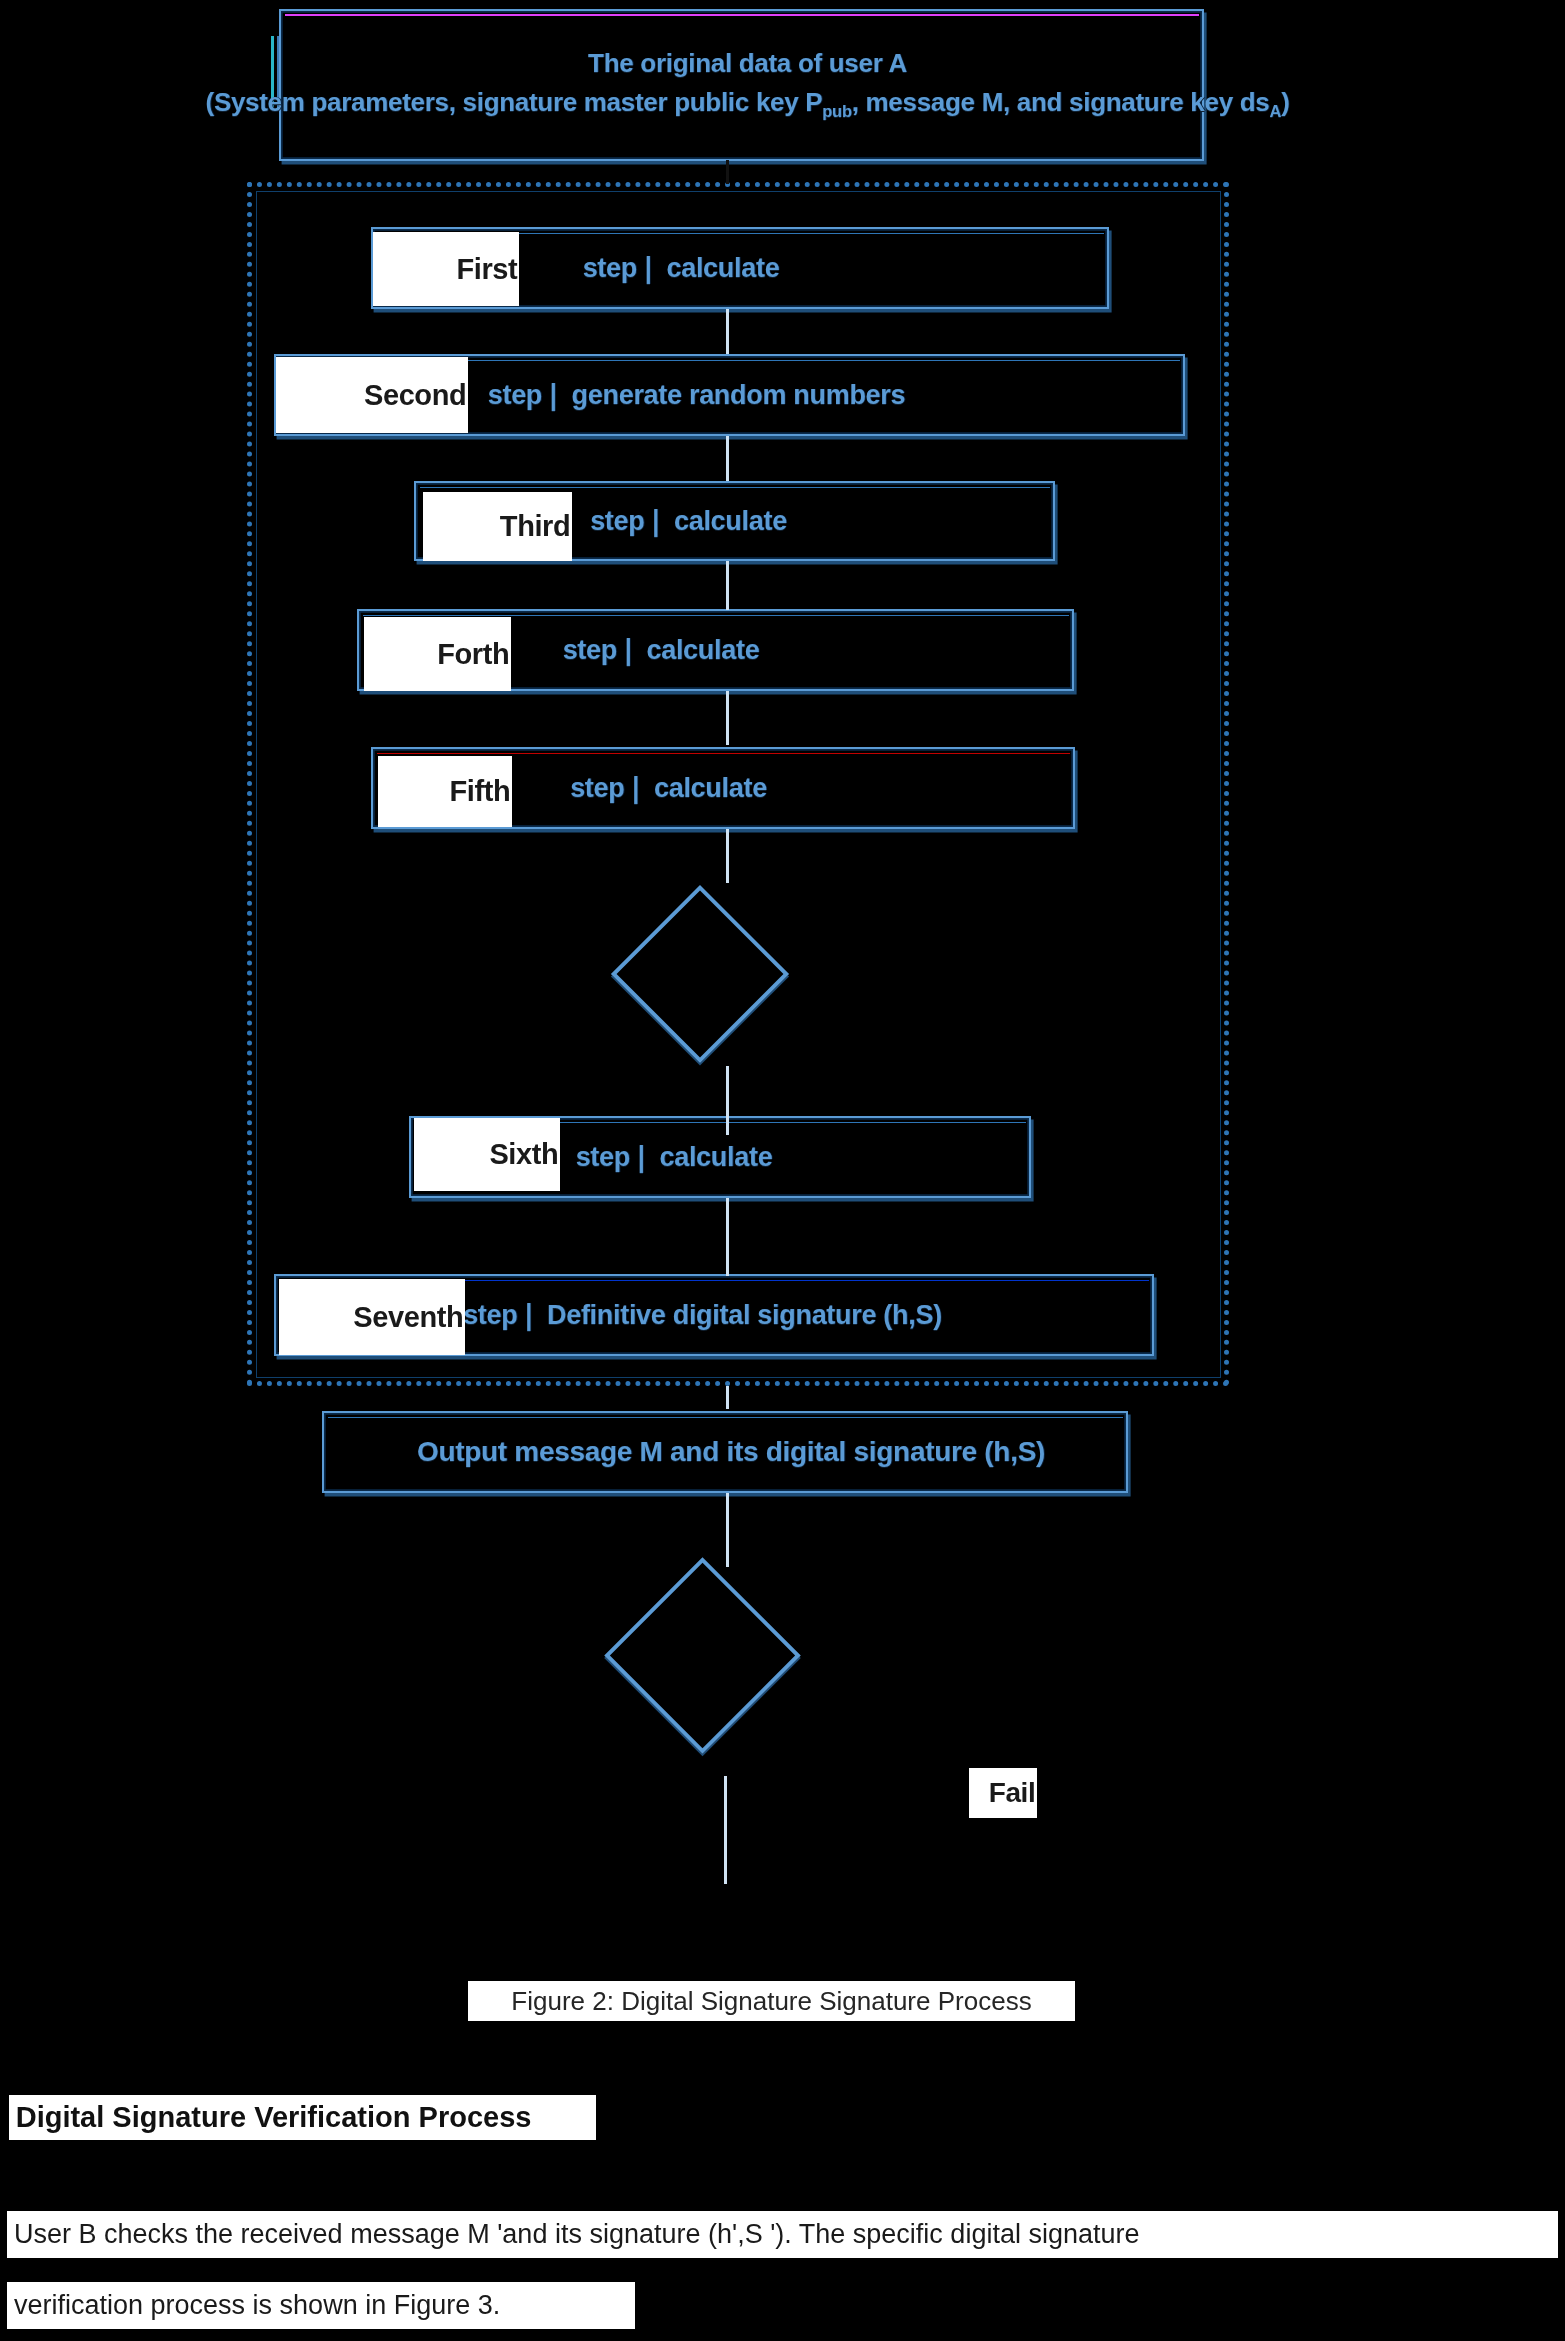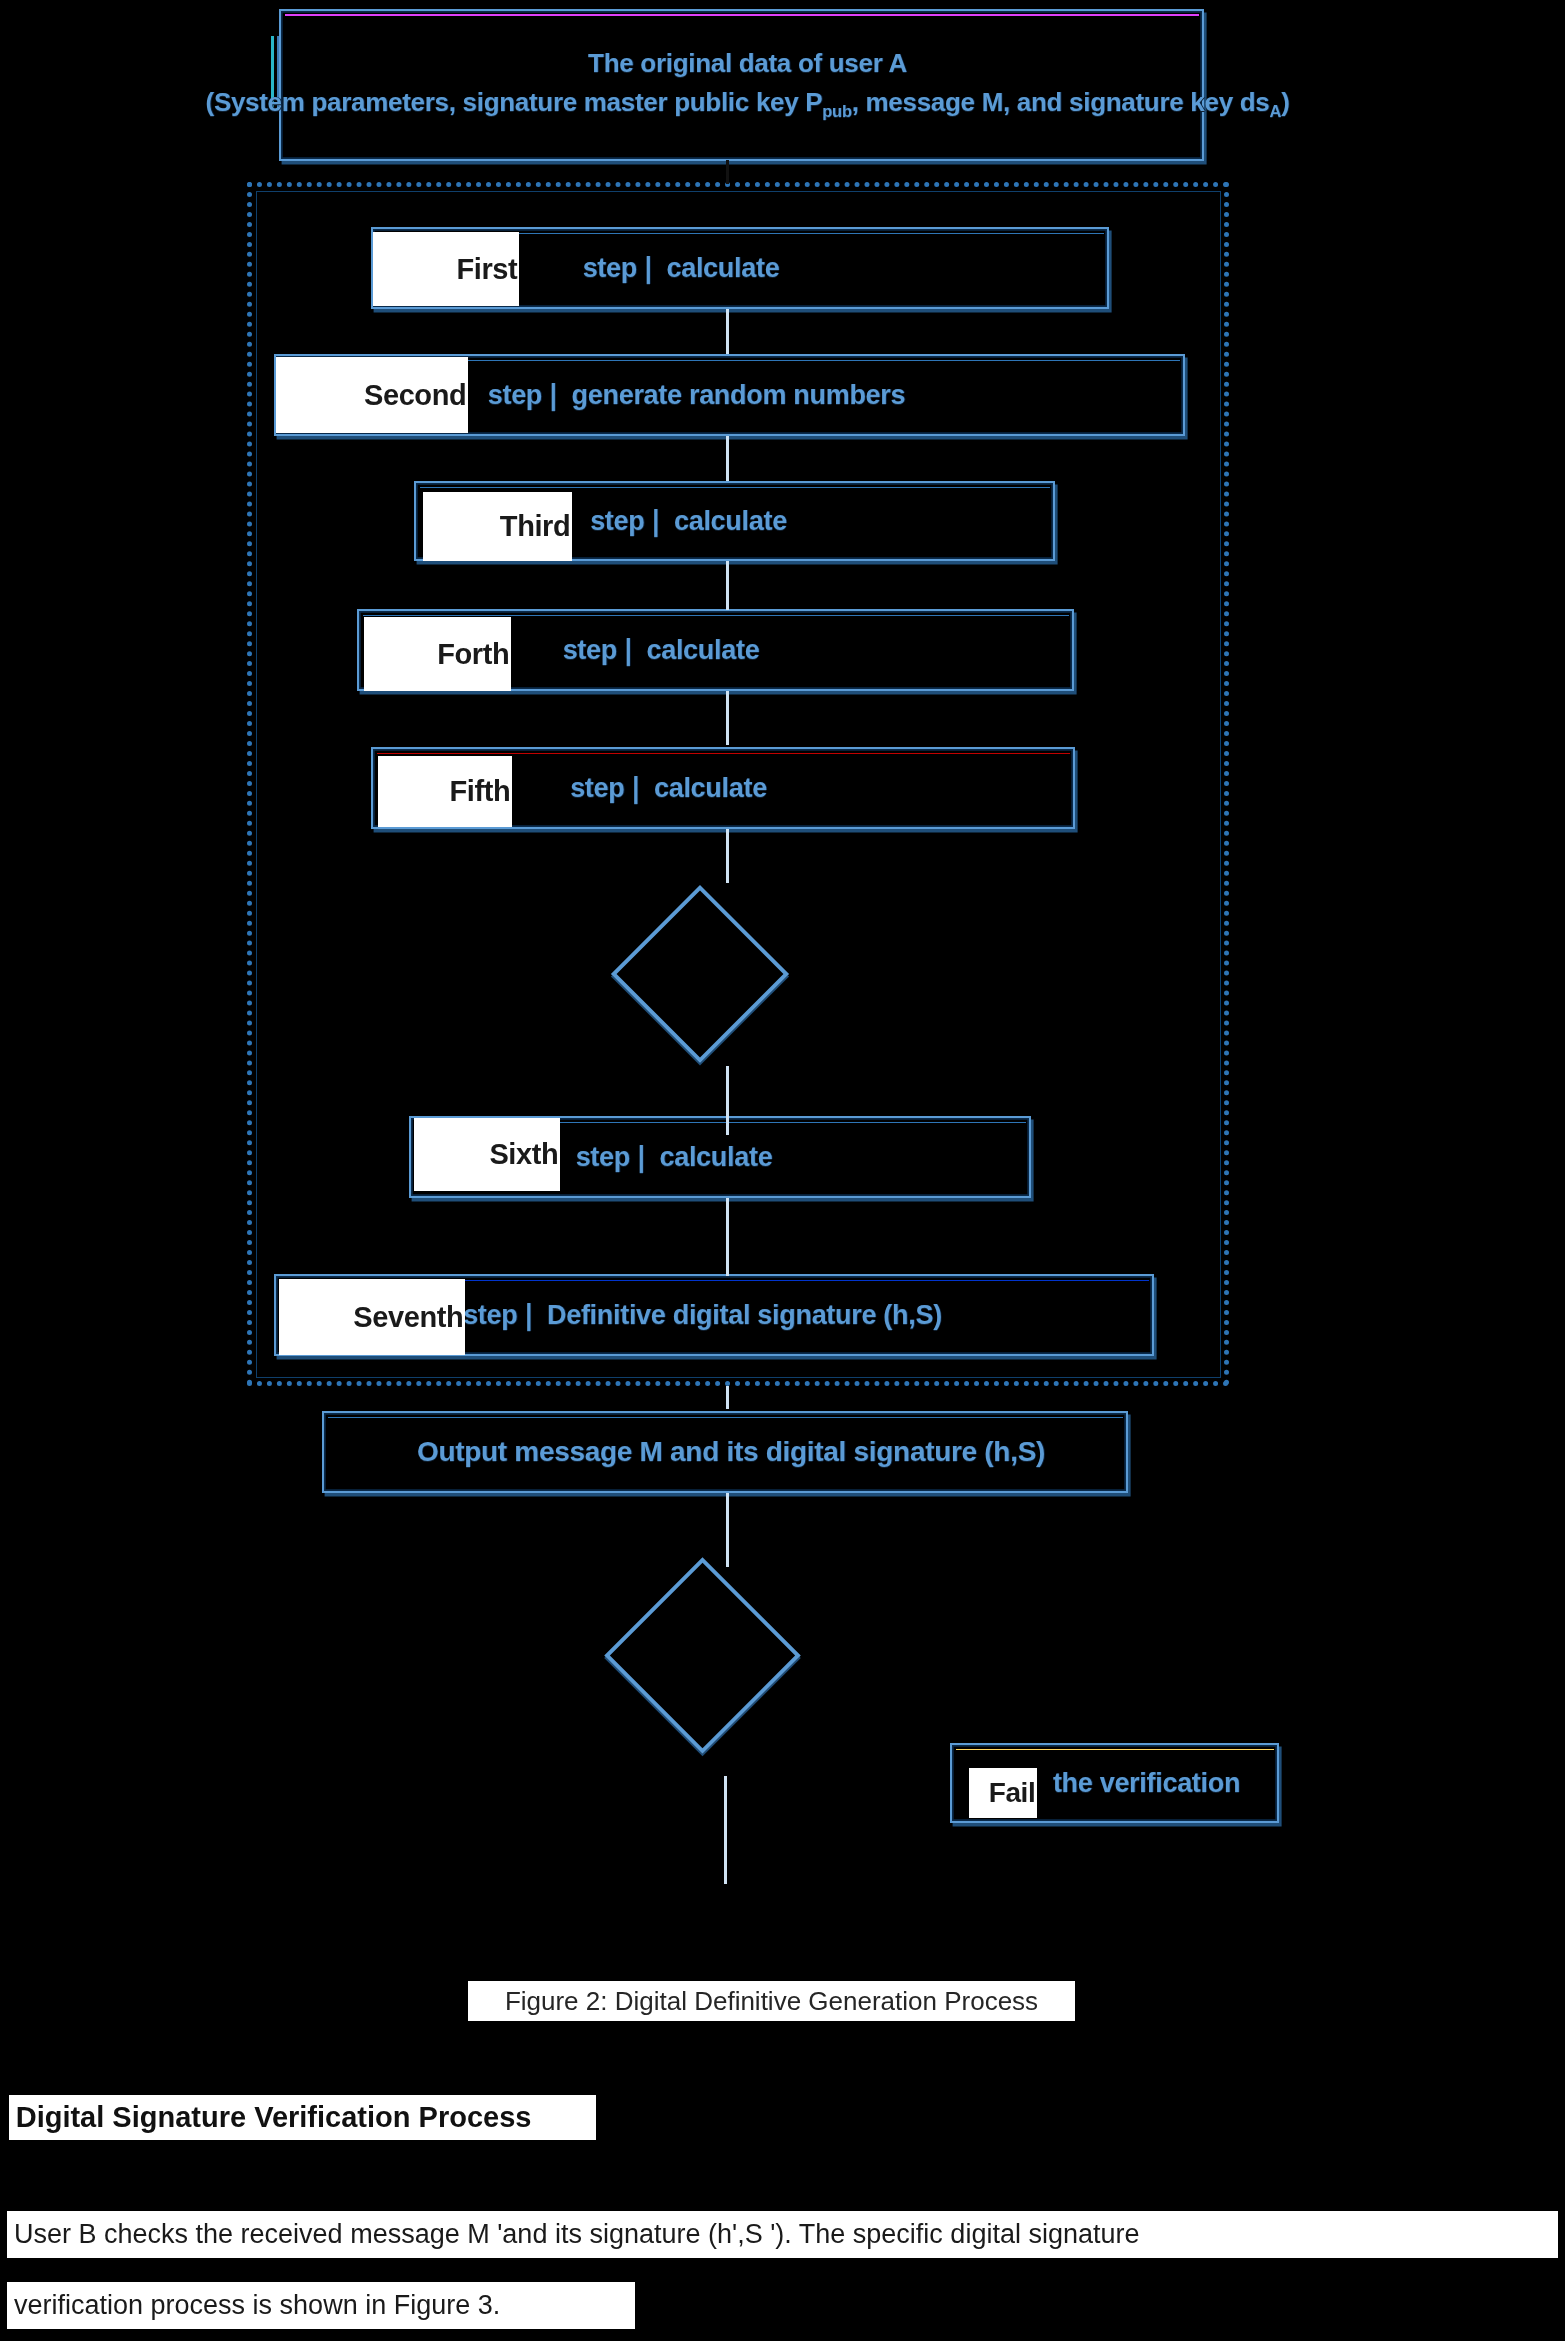--- a/index.html
+++ b/index.html
@@ -250,30 +250,26 @@
 
   <div class="connector" style="left:726px; top:1493px; height:74px;"></div>
 
   <div class="diamond" style="left:633px; top:1586px; width:139px; height:139px;">
   </div>
   <div class="abs" style="left:633px; top:1642px; width:191px; height:26px; color:#5b9bd5; font-size:21px; text-align:center;"></div>
 
   <div class="connector" style="left:724px; top:1776px; height:108px;"></div>
   <div class="abs" style="left:762px; top:1768px; width:364px; height:2.6px; background:#000;"></div>
 
-  <div class="proc-box" style="left:950px; top:1743px; width:329px; height:80px;">
-    <div class="inner-rule" style="background:#ffd966;"></div>
-    <div class="proc-text" style="font-size:27px; margin-left:52px;">the verification</div>
-  </div>
   <div class="white-mask" style="left:969px; top:1768px; width:68px; height:50px;">
     <span style="font-size:28px;">Fail</span>
   </div>
 
 
-  <div id="figure-caption" style="left:468px; top:1981px; width:607px; height:40px; font-size:26px;">Figure 2: Digital Definitive Generation Process</div>
+  <div id="figure-caption" style="left:468px; top:1981px; width:607px; height:40px; font-size:26px;">Figure 2: Digital Signature Signature Process</div>
 
 </div>
 
 <div id="section-heading" style="left:8.7px; top:2095px; width:587px; height:45px; font-size:29px;">Digital Signature Verification Process</div>
 
 <div class="para-line" style="left:7px; top:2211px; width:1551px; height:47px; font-size:27px;">User B checks the received message M 'and its signature (h',S ').  The specific digital signature</div>
 
 <div class="para-line" style="left:7px; top:2282px; width:628px; height:47px; font-size:27px;">verification process is shown in Figure 3.</div>
 
 

